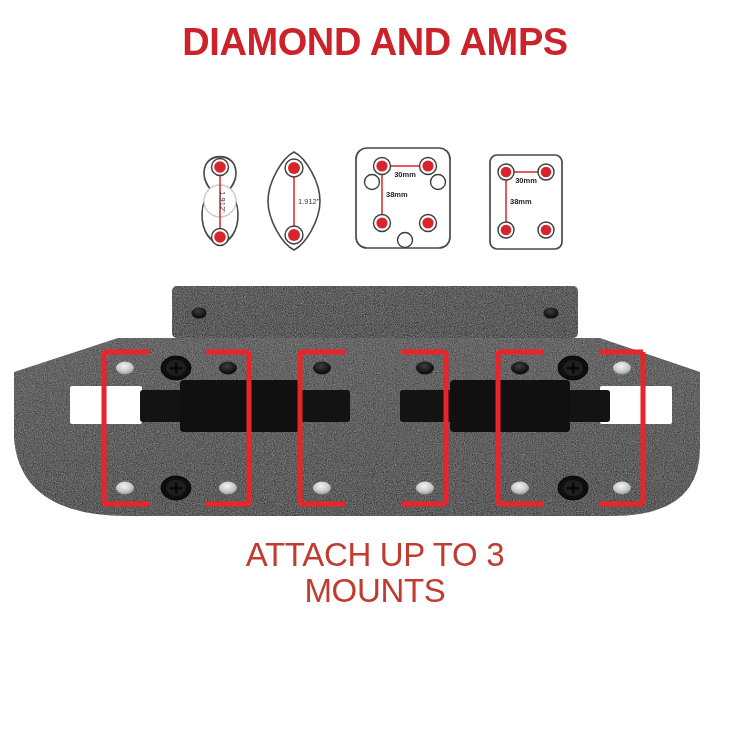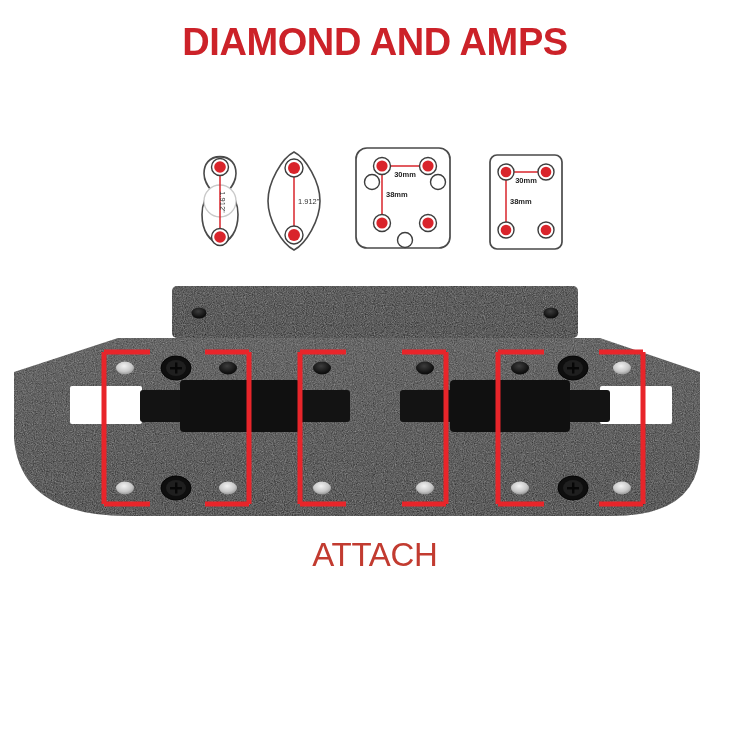--- a/index.html
+++ b/index.html
@@ -277,16 +277,17 @@
                  M249 72 L249 224 M249 72 L205 72 M249 224 L205 224"></path>
         <path d="M300 72 L300 224 M300 72 L346 72 M300 224 L346 224
                  M446 72 L446 224 M446 72 L402 72 M446 224 L402 224"></path>
         <path d="M498 72 L498 224 M498 72 L544 72 M498 224 L544 224
                  M643 72 L643 224 M643 72 L599 72 M643 224 L599 224"></path>
       </g>
     </svg>
   </div>
 
   <div class="caption-block">
-    <span class="caption-line">ATTACH</span>
+    <span class="caption-line">ATTACH UP TO 3</span>
+    <span class="caption-line">MOUNTS</span>
   </div>
 
 </div>
 
 </body></html>

